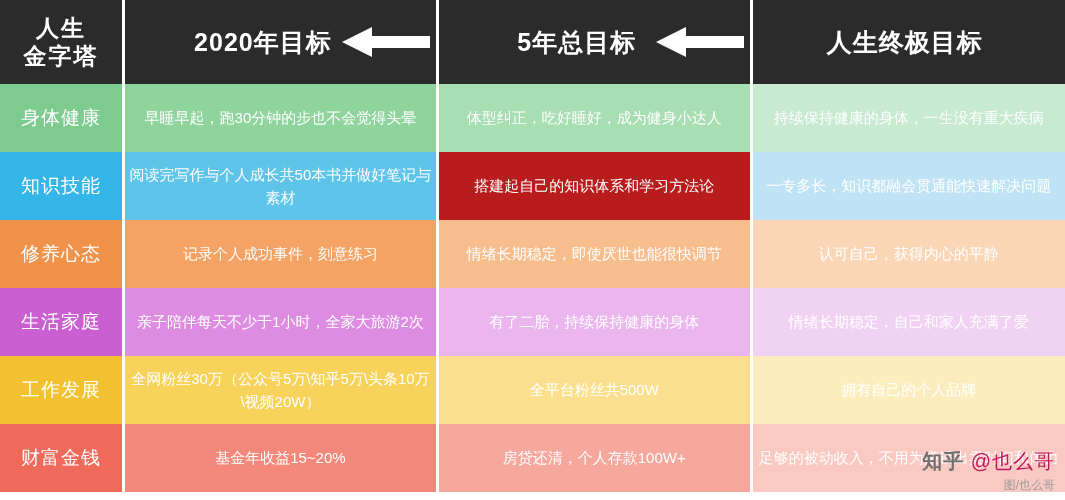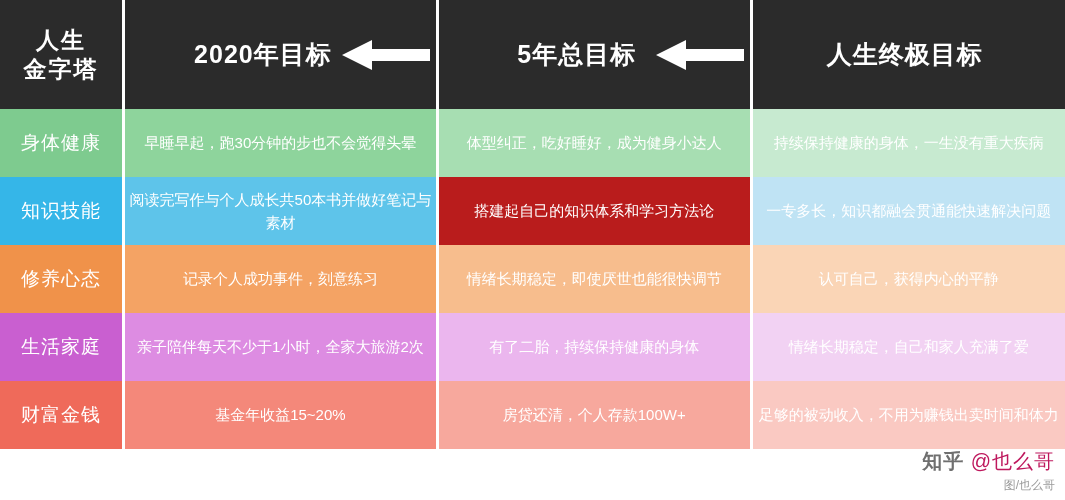--- a/index.html
+++ b/index.html
@@ -23,21 +23,21 @@
     border-collapse: collapse;
     table-layout: fixed;
     width: 1065px;
   }
   table.grid td {
     padding: 0;
     vertical-align: middle;
   }
   
   .header-row td {
-    height: 109px;
+    height: 84px;
     background: #2b2b2b;
     color: #ffffff;
     text-align: center;
     font-weight: bold;
   }
   .corner-cell {
     width: 122px;
     font-size: 23px;
     line-height: 1.22;
     letter-spacing: 2px;
@@ -194,20 +194,32 @@
           <span class="cell-txt">亲子陪伴每天不少于1小时，全家大旅游2次</span>
         </td>
         <td class="cell sep" style="background:#ebb6ee">
           <span class="cell-txt">有了二胎，持续保持健康的身体</span>
         </td>
         <td class="cell sep" style="background:#f2d2f3">
           <span class="cell-txt">情绪长期稳定，自己和家人充满了爱</span>
         </td>
       </tr>
 
+      <tr>
+        <td class="row-label" style="background:#f2c230">工作发展</td>
+        <td class="cell sep" style="background:#f7d35c">
+          <span class="cell-txt">全网粉丝30万（公众号5万\知乎5万\头条10万\视频20W）</span>
+        </td>
+        <td class="cell sep" style="background:#fae08e">
+          <span class="cell-txt">全平台粉丝共500W</span>
+        </td>
+        <td class="cell sep" style="background:#fcedbe">
+          <span class="cell-txt">拥有自己的个人品牌</span>
+        </td>
+      </tr>
 
       <tr>
         <td class="row-label" style="background:#ef6a5a">财富金钱</td>
         <td class="cell sep" style="background:#f4887a">
           <span class="cell-txt">基金年收益15~20%</span>
         </td>
         <td class="cell sep" style="background:#f7a89d">
           <span class="cell-txt">房贷还清，个人存款100W+</span>
         </td>
         <td class="cell sep" style="background:#fac9c2">

